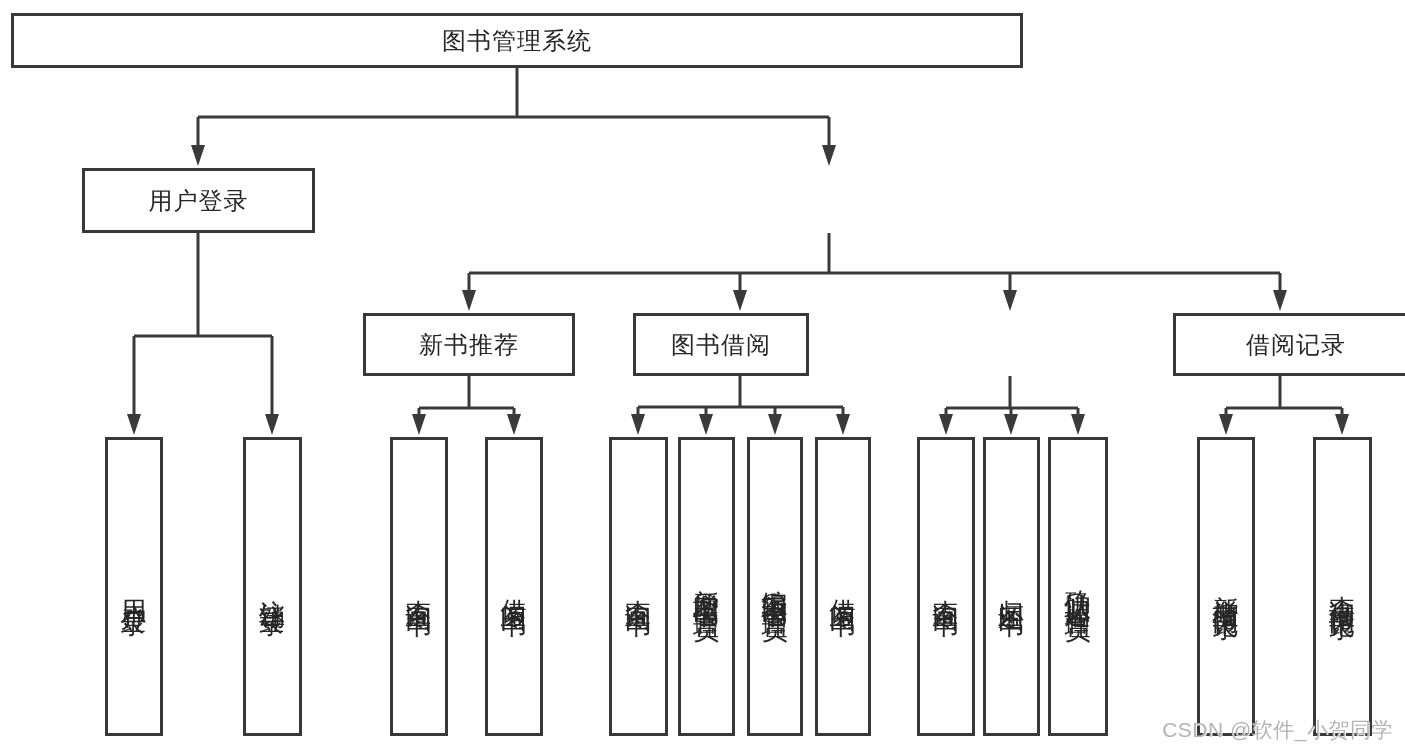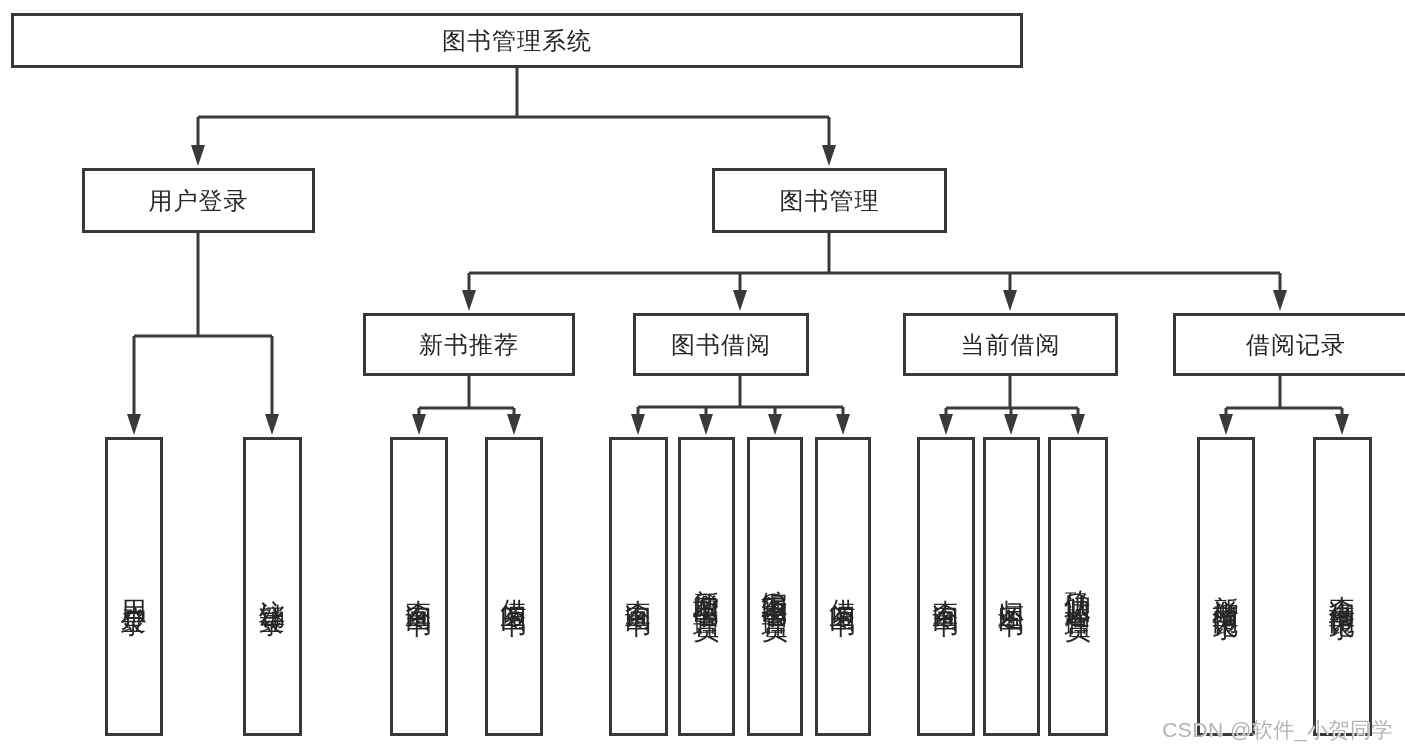--- a/index.html
+++ b/index.html
@@ -119,25 +119,23 @@
     </g>
     <g fill="#3a3a3a" stroke="none">
       <polygon points="1219,414 1233,414 1226,435"></polygon>
       <polygon points="1335,414 1349,414 1342,435"></polygon>
     </g>
   </svg>
 
   <div class="node h" style="left:11px; top:13px; width:1012px; height:55px;">图书管理系统</div>
 
   <div class="node h" style="left:82px; top:168px; width:233px; height:65px;">用户登录</div>
-  <div class="node h" style="left:712px; top:168px; width:235px; height:65px;">图书管理</div>
 
   <div class="node h" style="left:363px; top:313px; width:212px; height:63px;">新书推荐</div>
   <div class="node h" style="left:633px; top:313px; width:176px; height:63px;">图书借阅</div>
-  <div class="node h" style="left:903px; top:313px; width:215px; height:63px;">当前借阅</div>
   <div class="node h" style="left:1173px; top:313px; width:246px; height:63px;">借阅记录</div>
 
   <div class="node v" style="left:105px; top:437px; width:58px; height:299px;">用户登录</div>
   <div class="node v" style="left:243px; top:437px; width:59px; height:299px;">注销登录</div>
 
   <div class="node v" style="left:390px; top:437px; width:58px; height:299px;">查询图书</div>
   <div class="node v" style="left:485px; top:437px; width:58px; height:299px;">借阅图书</div>
 
   <div class="node v" style="left:609px; top:437px; width:59px; height:299px;">查询图书</div>
   <div class="node v" style="left:678px; top:437px; width:57px; height:299px;">新增图书（管理员）</div>

